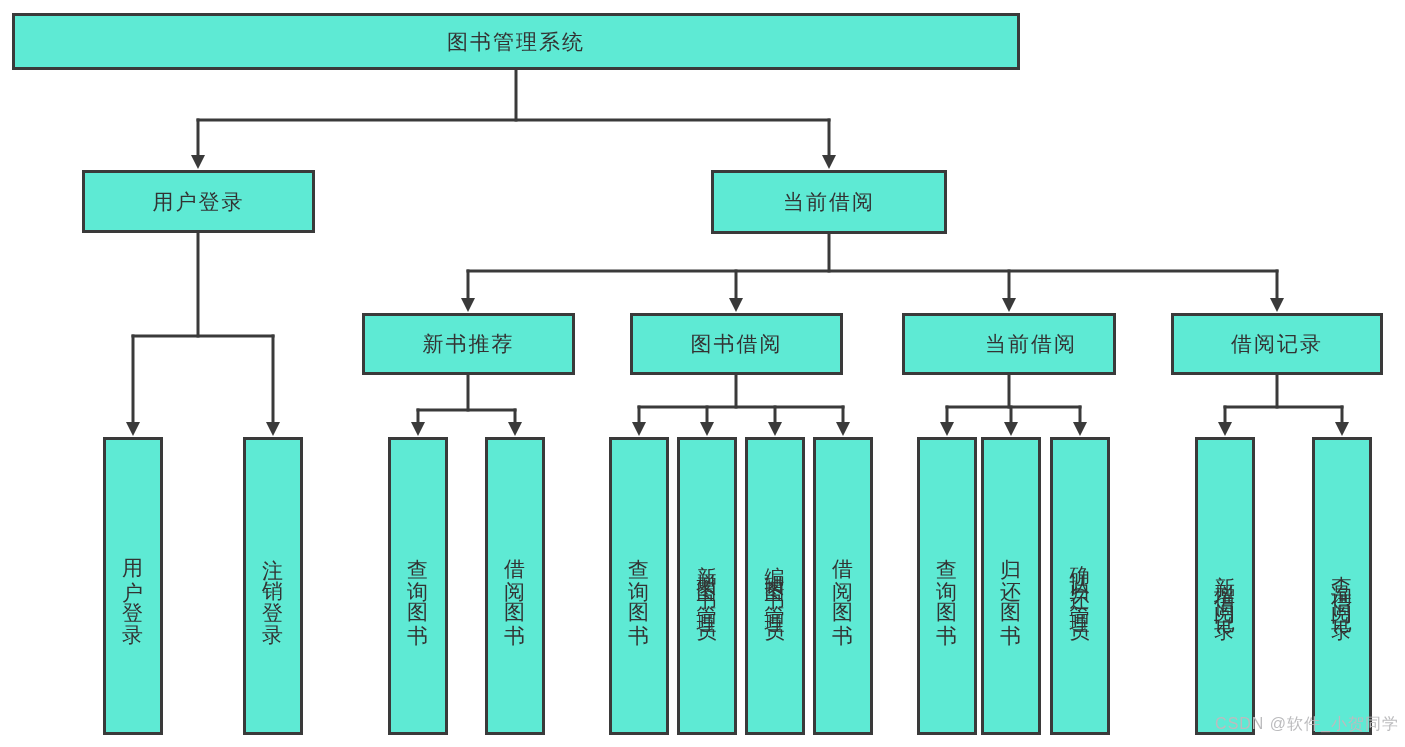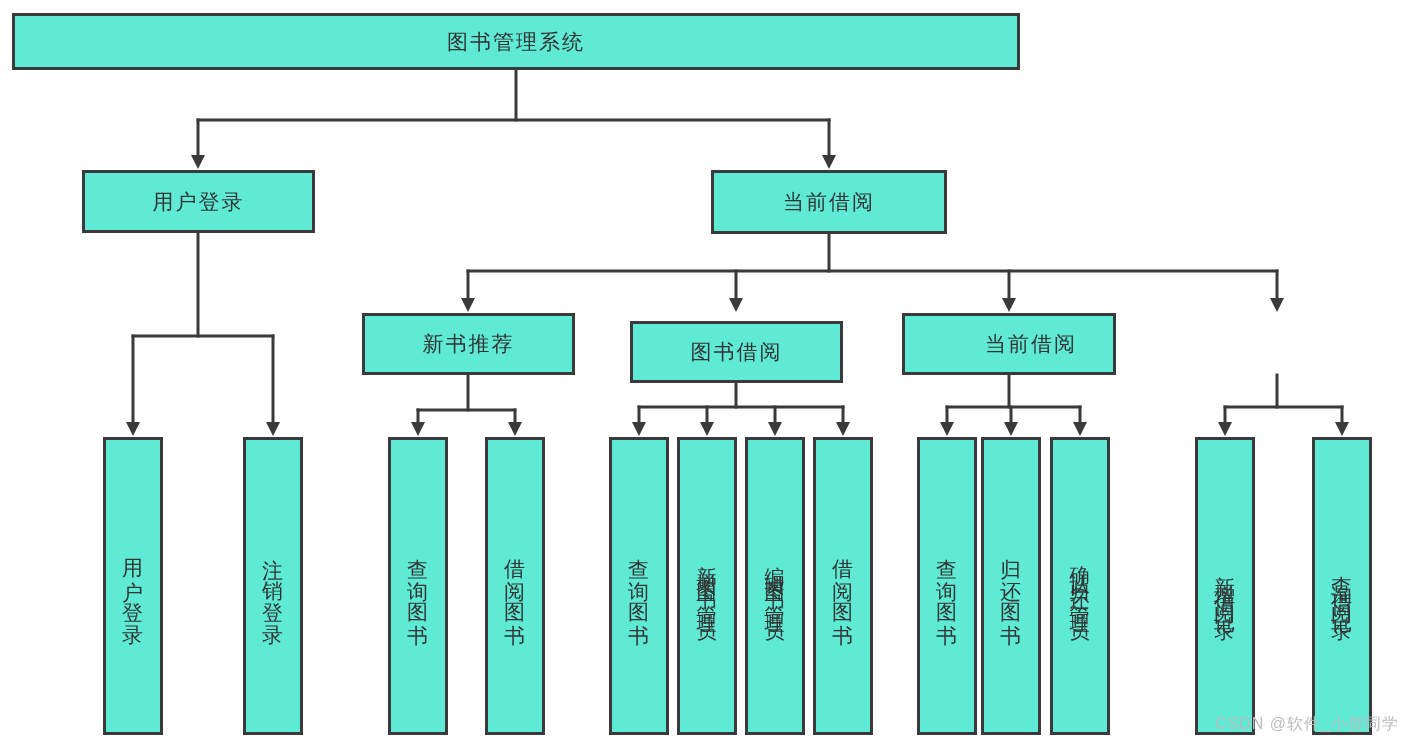--- a/index.html
+++ b/index.html
@@ -35,21 +35,21 @@
     line-height:1;
   }
   .sp-lg{letter-spacing:22px;}
   .sp-md{letter-spacing:9px;}
   .sp-sm{letter-spacing:8px;font-size:20px;}
   
   #n-root{left:12px;top:13px;width:1008px;height:57px;}
   #n-l2a{left:82px;top:170px;width:233px;height:63px;}
   #n-l2b{left:711px;top:170px;width:236px;height:64px;}
   #n-l3a{left:362px;top:313px;width:213px;height:62px;}
-  #n-l3b{left:630px;top:313px;width:213px;height:62px;margin-top:8px;}
+  #n-l3b{left:630px;top:313px;width:213px;height:62px;}
   #n-l3c{left:902px;top:313px;width:214px;height:62px;padding-left:44px;}
   #n-l3d{left:1171px;top:313px;width:212px;height:62px;}
   
   #lf-ul1{left:103px;}
   #lf-ul2{left:243px;}
   #lf-nb1{left:388px;}
   #lf-nb2{left:485px;}
   #lf-bb1{left:609px;}
   #lf-bb2{left:677px;}
   #lf-bb3{left:745px;}
@@ -142,20 +142,23 @@
 
   <div class="box hbox" id="n-l3a">
     <span>新书推荐</span>
   </div>
   <div class="box hbox" id="n-l3b">
     <span>图书借阅</span>
   </div>
   <div class="box hbox" id="n-l3c">
     <span>当前借阅</span>
   </div>
+  <div class="box hbox" id="n-l3d">
+    <span>借阅记录</span>
+  </div>
 
   <div class="box leaf sp-lg" id="lf-ul1">用户登录</div>
   <div class="box leaf sp-lg" id="lf-ul2">注销登录</div>
 
   <div class="box leaf sp-lg" id="lf-nb1">查询图书</div>
   <div class="box leaf sp-lg" id="lf-nb2">借阅图书</div>
 
   <div class="box leaf sp-lg" id="lf-bb1">查询图书</div>
   <div class="box leaf sp-sm" id="lf-bb2">新增图书（管理员）</div>
   <div class="box leaf sp-sm" id="lf-bb3">编辑图书（管理员）</div>

